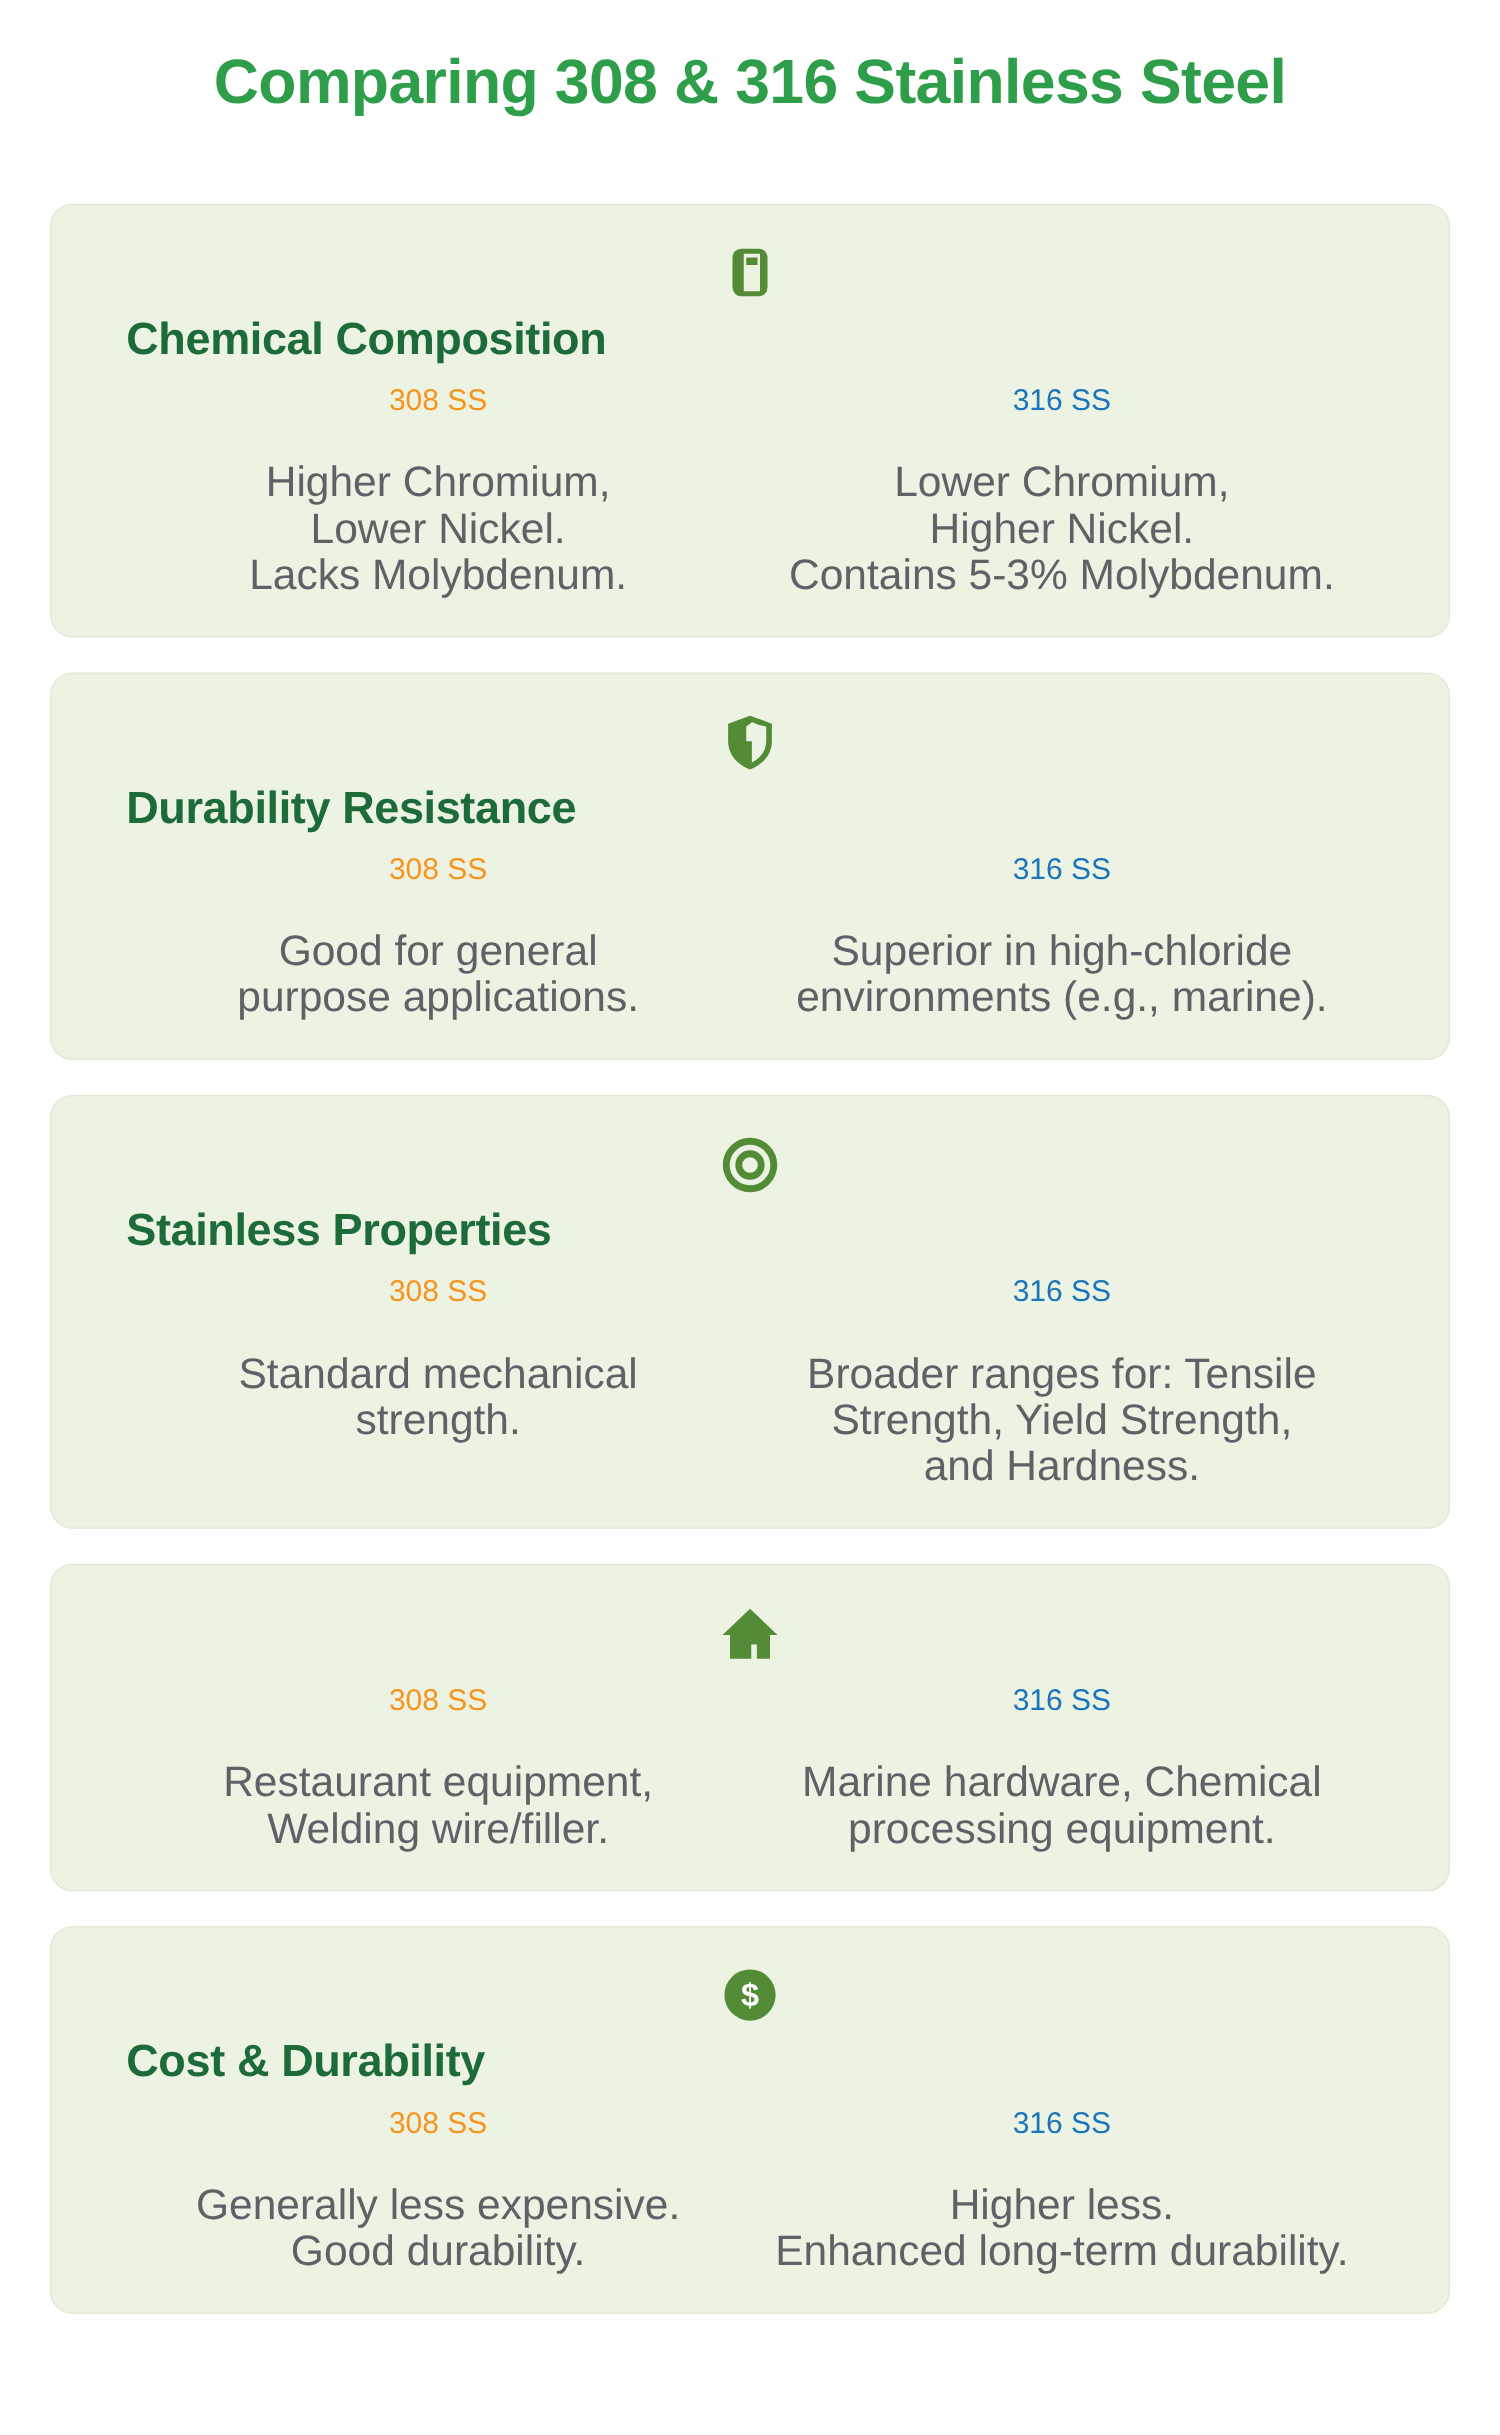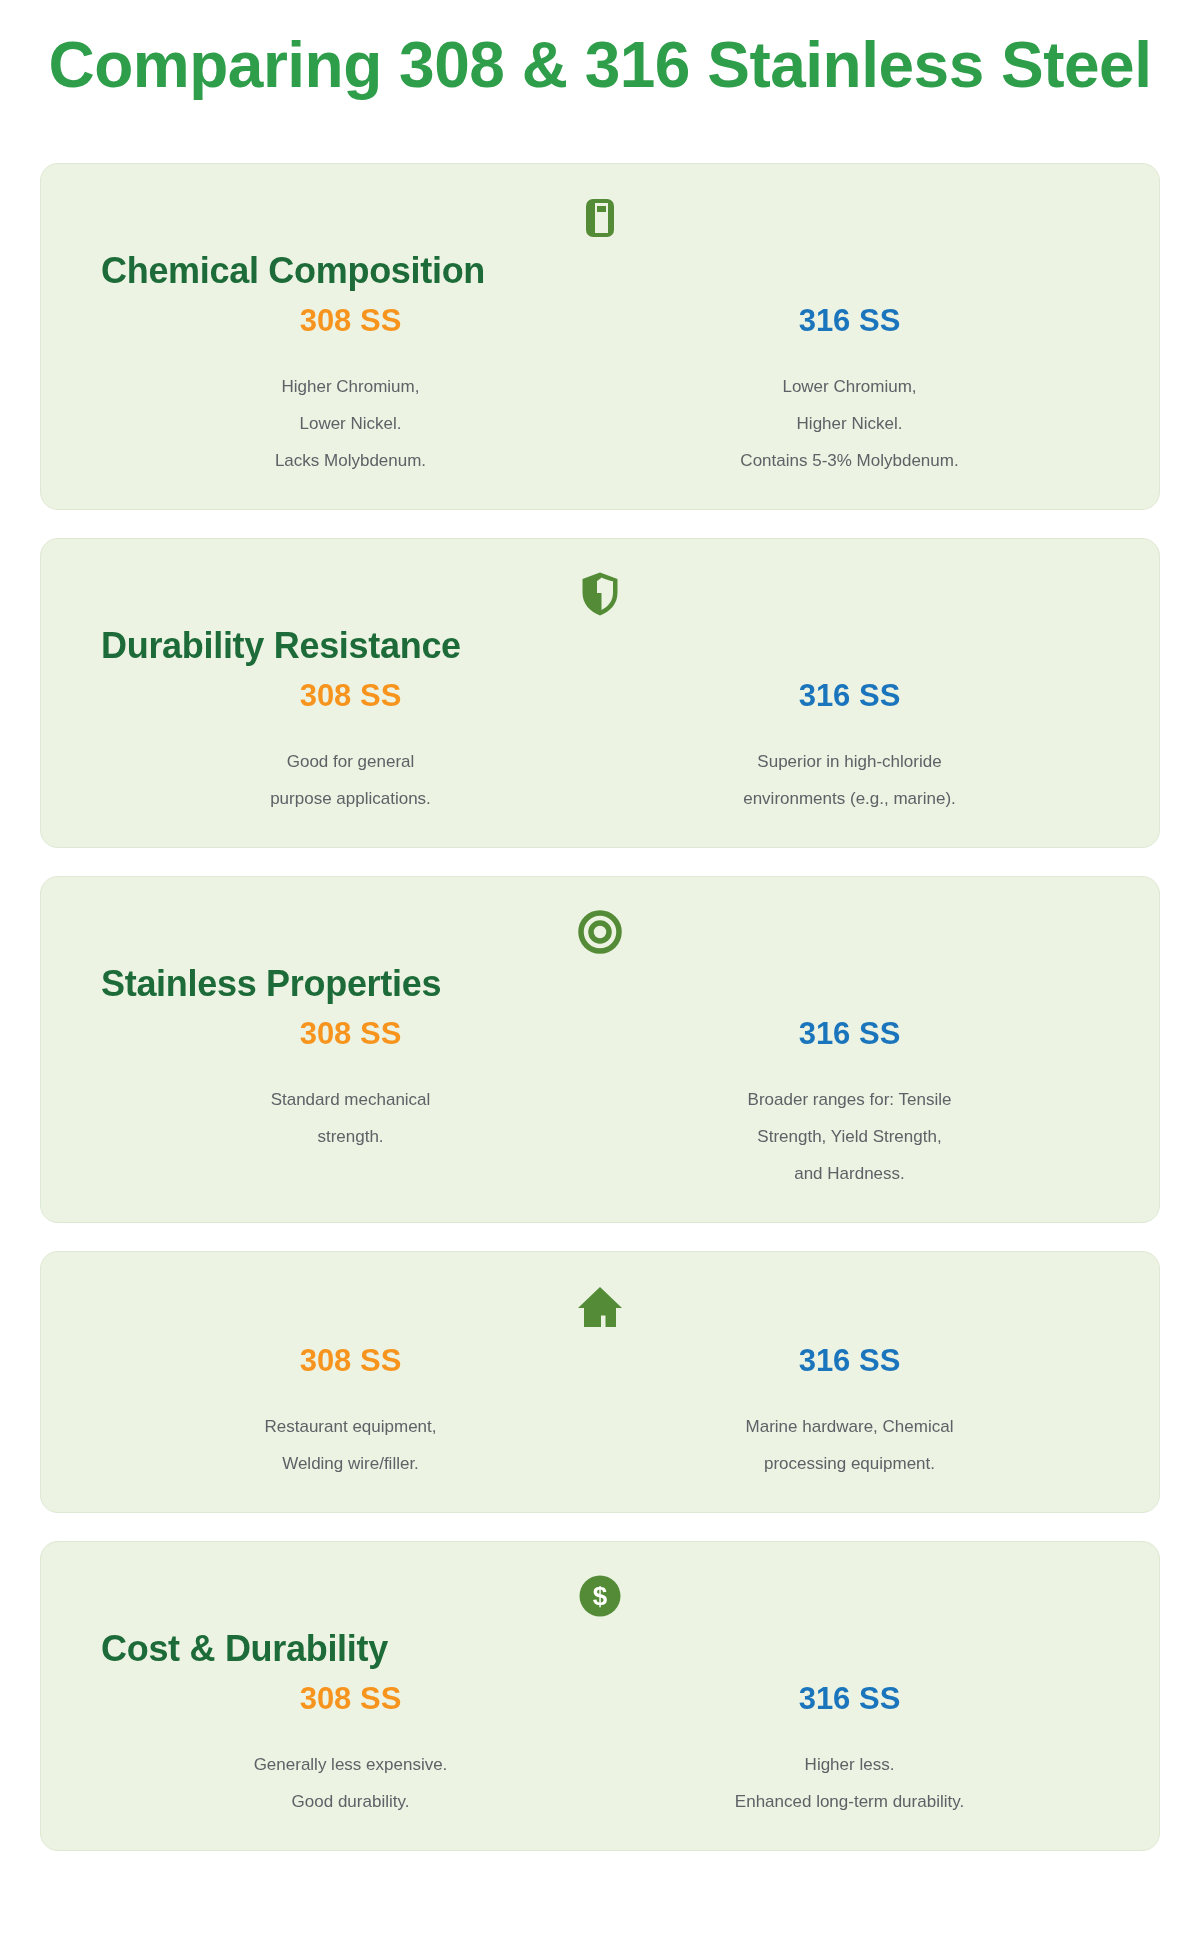--- a/index.html
+++ b/index.html
@@ -16,21 +16,21 @@
   html,body{margin:0;padding:0;}
   body{
     width:1200px;
     min-height:1948px;
     background:#ffffff;
     font-family:"Liberation Sans","DejaVu Sans",sans-serif;
   }
   .page-title{
     margin:36px 0 0 0;
     text-align:center;
-    font-size:64px;
+    font-size:50px;
     line-height:58px;
     font-weight:bold;
     letter-spacing:-0.5px;
     color:var(--title-green,#2f9e4b);
   }
   .cards{
     margin-top:69px;
   }
   .card{
     margin:0 40px 28px 40px;
@@ -54,29 +54,29 @@
     letter-spacing:-0.3px;
     color:var(--header-green,#1d6b38);
   }
   .cols{
     margin-top:12px;
     display:grid;
     grid-template-columns:1fr 1fr;
   }
   .col{text-align:center;}
   .ss-label{
-    font-size:31px;
+    font-size:24px;
     line-height:34px;
-    font-weight:bold;
+    font-weight:normal;
   }
   .ss-308{color:var(--orange-308,#f7941e);}
   .ss-316{color:var(--blue-316,#1b75bc);}
   .desc{
     margin:30px 0 18px 0;
-    font-size:17px;
+    font-size:34px;
     line-height:37px;
     color:var(--body-text,#5d6267);
     white-space:pre-line;
   }
 </style>
 </head>
 <body>
 
 <h1 class="page-title">Comparing 308 &amp; 316 Stainless Steel</h1>
 

